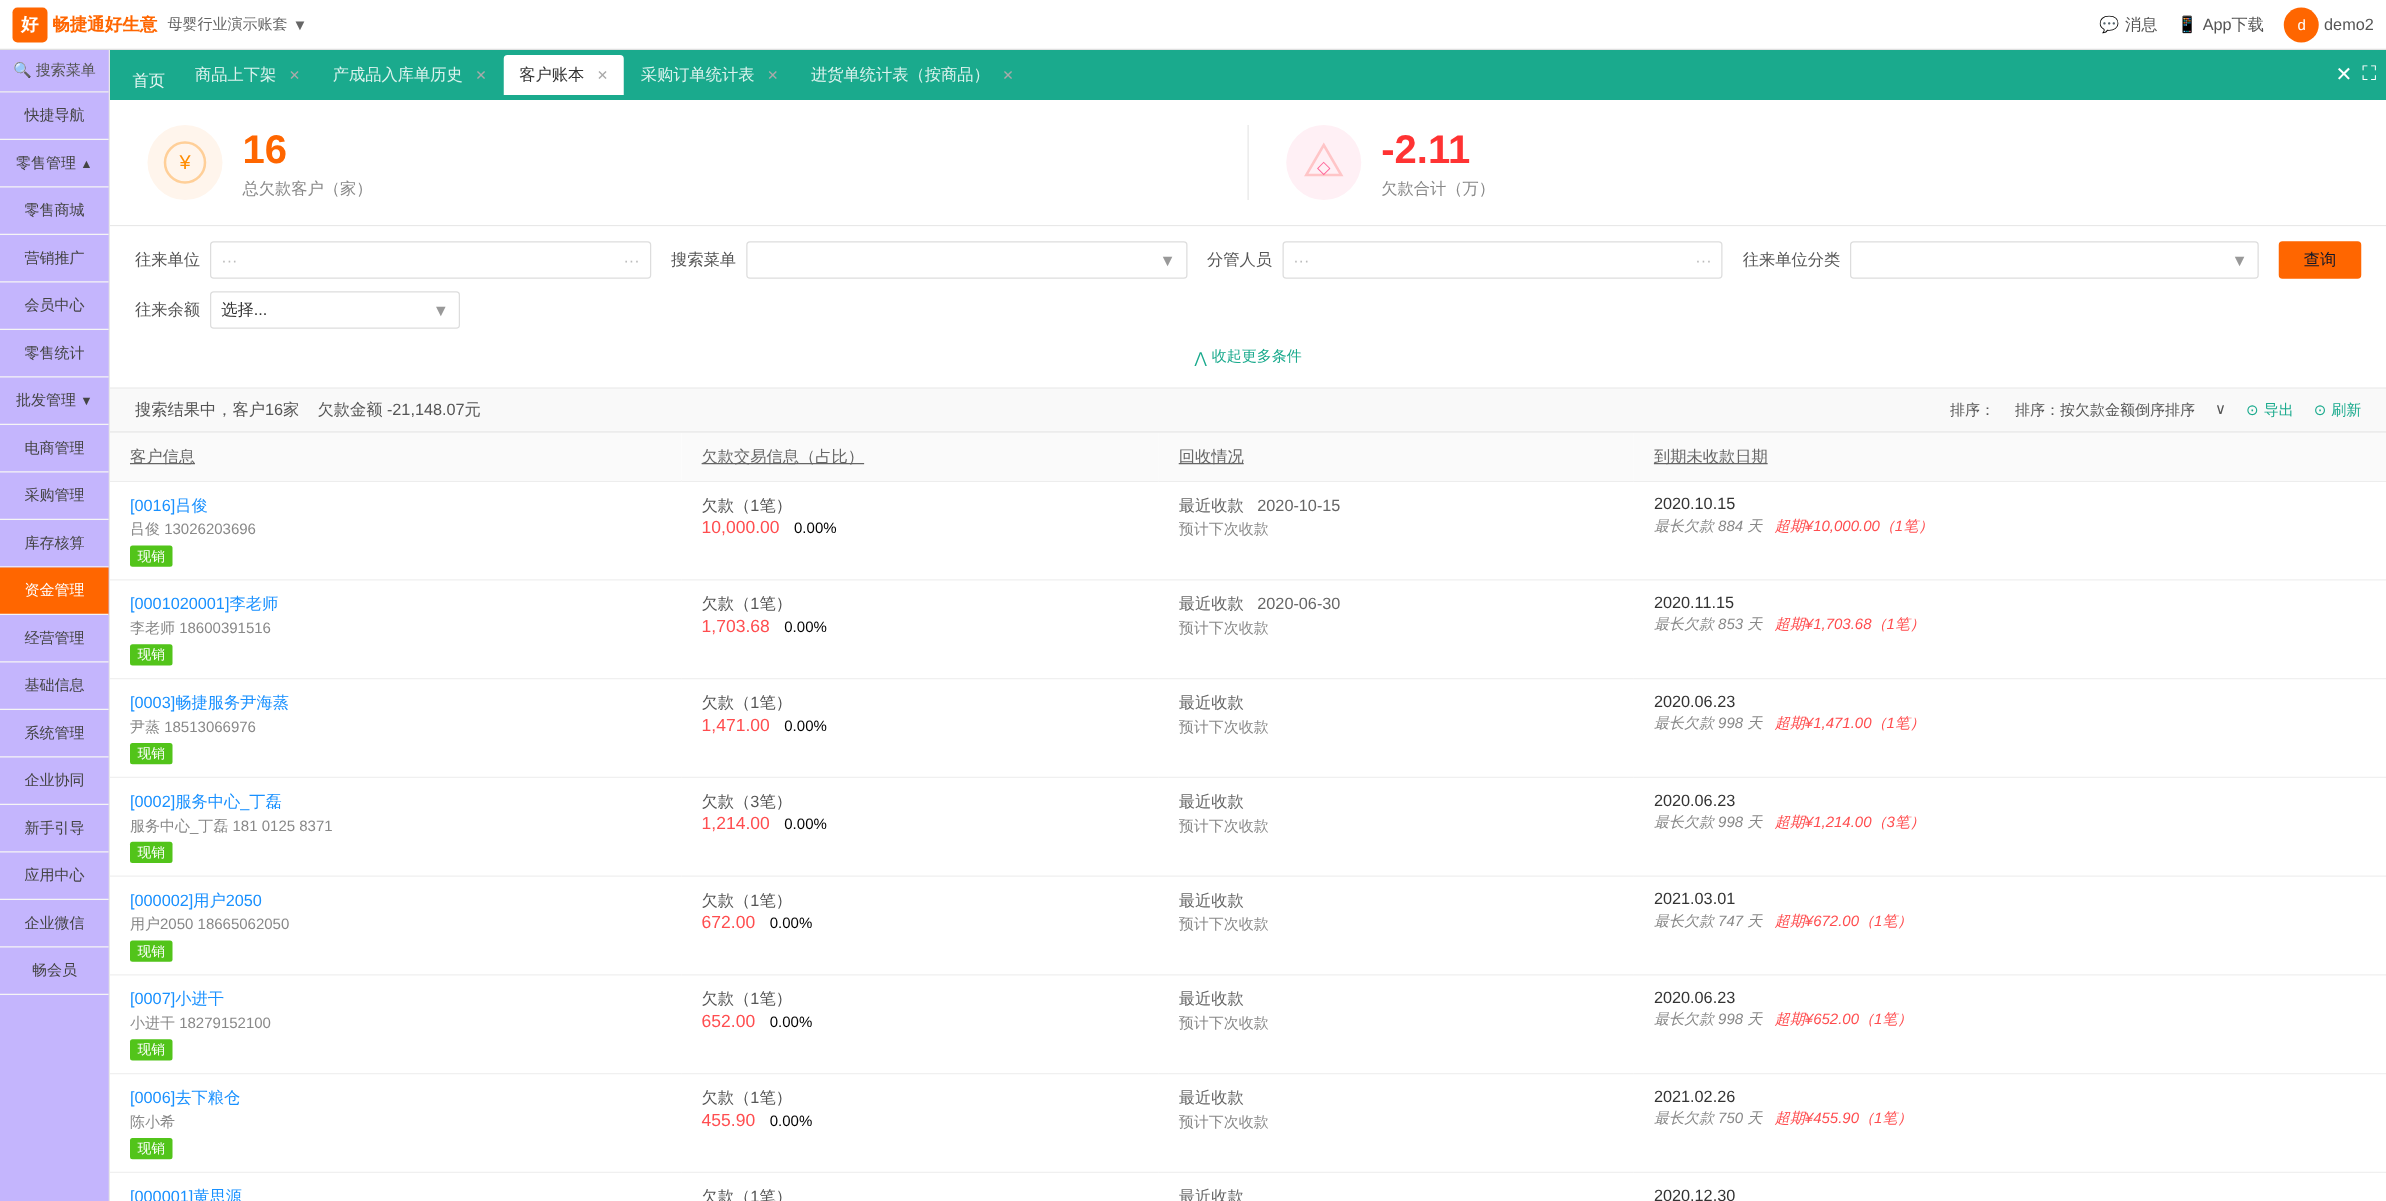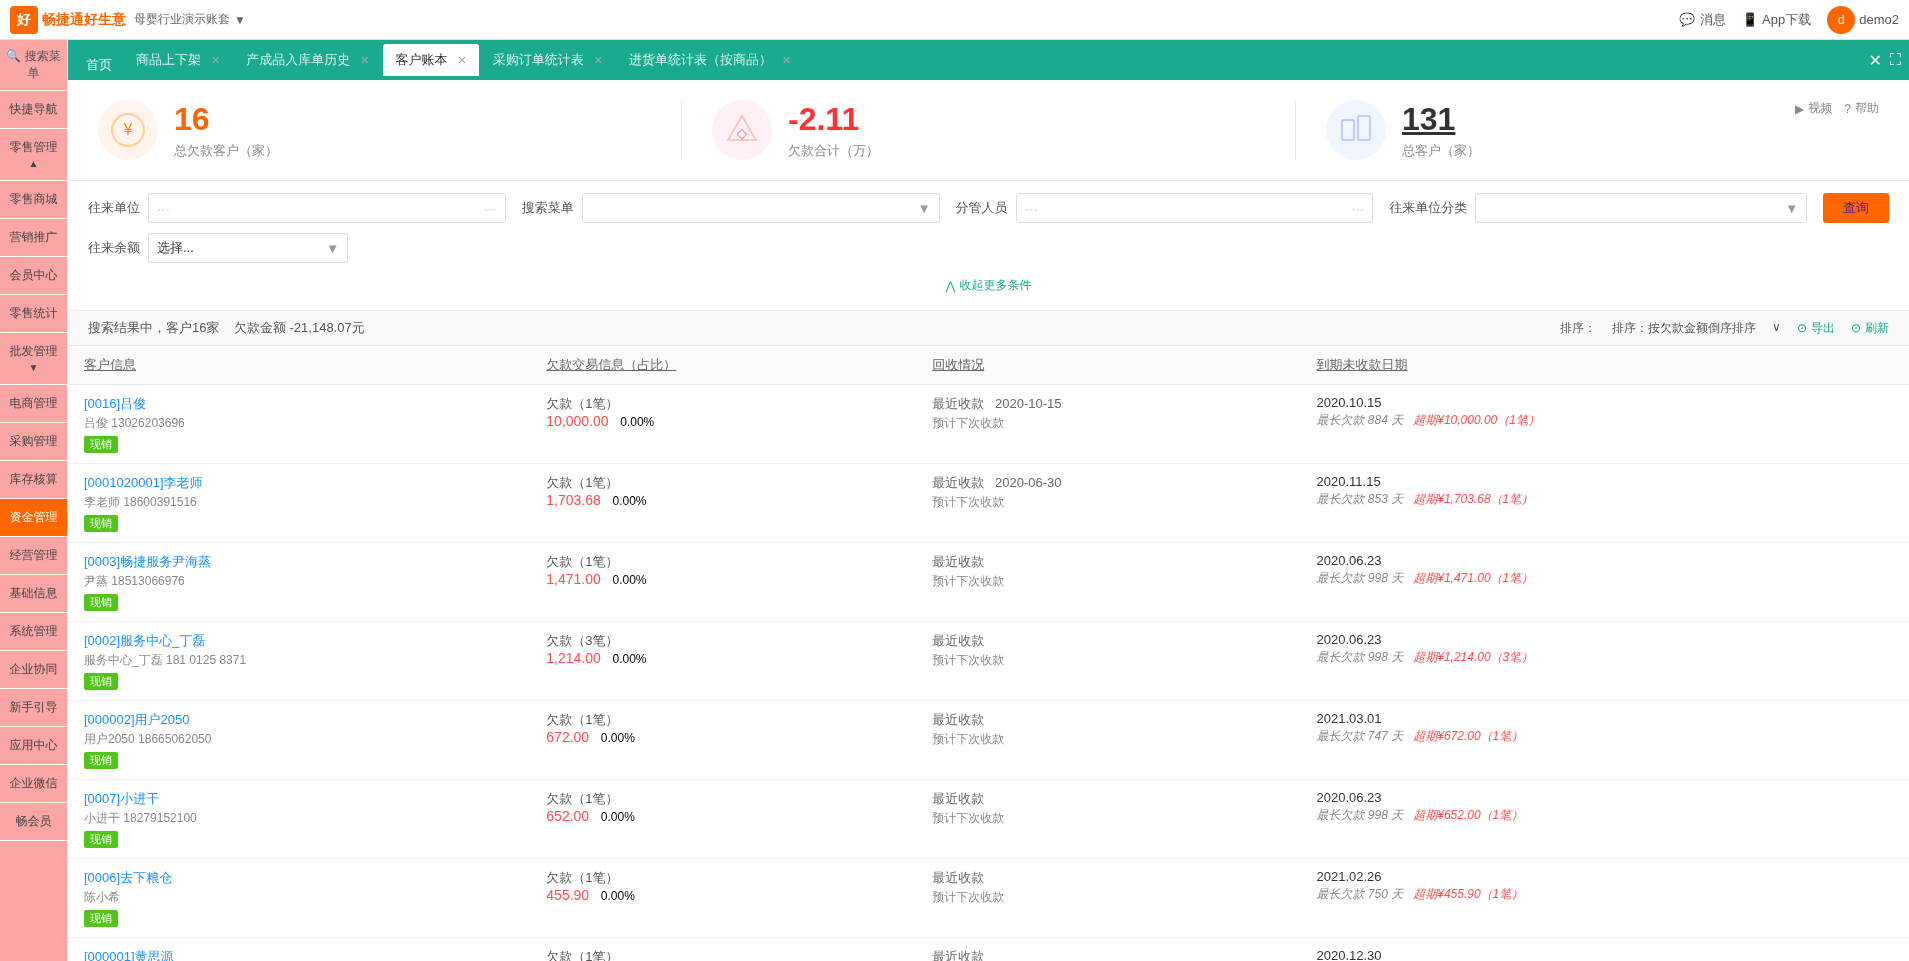--- a/index.html
+++ b/index.html
@@ -12,21 +12,21 @@
     .logo-area { display: flex; align-items: center; gap: 4px; }
     .logo-text { color: #ff6600; font-size: 14px; font-weight: bold; }
     .store-select { font-size: 12px; color: #666; cursor: pointer; display: flex; align-items: center; gap: 4px; }
     .top-bar-right { display: flex; align-items: center; gap: 16px; font-size: 13px; color: #555; }
     .top-bar-right .btn-link { display: flex; align-items: center; gap: 4px; cursor: pointer; }
 
     
     .main-layout { display: flex; flex: 1; overflow: hidden; }
 
     
-    .sidebar { width: 68px; background: #fca5a5; border-right: 1px solid #e8e8e8; display: flex; flex-direction: column; overflow-y: auto; }
+    .sidebar { width: 88px; background: #c4b5fd; border-right: 1px solid #e8e8e8; display: flex; flex-direction: column; overflow-y: auto; }
     .sidebar-search { padding: 8px 6px; border-bottom: 1px solid #f0f0f0; text-align: center; font-size: 12px; color: #555; cursor: pointer; }
     .sidebar-item { padding: 10px 6px; text-align: center; font-size: 12px; color: #444; cursor: pointer; border-bottom: 1px solid #f5f5f5; }
     .sidebar-item.active { background: #ff6600; color: #fff; }
     .sidebar-item .arrow { font-size: 10px; }
 
     
     .tab-bar { height: 40px; background: #1aaa8d; display: flex; align-items: center; padding: 0 8px; gap: 2px; overflow-x: auto; flex-shrink: 0; }
     .tab-item { height: 32px; padding: 0 12px; display: flex; align-items: center; gap: 6px; font-size: 13px; color: rgba(255,255,255,0.85); cursor: pointer; border-radius: 3px 3px 0 0; white-space: nowrap; }
     .tab-item.active { background: #fff; color: #333; border-radius: 3px 3px 0 0; }
     .tab-item .close { font-size: 11px; color: #aaa; margin-left: 4px; cursor: pointer; }
@@ -55,21 +55,21 @@
 
     
     .filter-area { background: #fff; padding: 12px 20px; border-bottom: 1px solid #e8e8e8; flex-shrink: 0; }
     .filter-row { display: flex; align-items: center; gap: 16px; margin-bottom: 10px; }
     .filter-item { display: flex; align-items: center; gap: 8px; flex: 1; }
     .filter-label { font-size: 13px; color: #555; white-space: nowrap; }
     .filter-input { flex: 1; border: 1px solid #ddd; border-radius: 3px; padding: 5px 8px; font-size: 13px; color: #333; display: flex; align-items: center; justify-content: space-between; cursor: pointer; min-height: 30px; }
     .filter-input.with-dots::after { content: '···'; color: #bbb; }
     .filter-select { flex: 1; border: 1px solid #ddd; border-radius: 3px; padding: 5px 8px; font-size: 13px; color: #333; display: flex; align-items: center; justify-content: space-between; cursor: pointer; min-height: 30px; }
     .filter-select .arrow { color: #999; }
-    .query-btn { background: #ff6600; color: #4c1d95; border: none; border-radius: 3px; padding: 6px 20px; font-size: 13px; cursor: pointer; white-space: nowrap; }
+    .query-btn { background: #ff6600; color: #0f172a; border: none; border-radius: 3px; padding: 6px 20px; font-size: 13px; cursor: pointer; white-space: nowrap; }
     .collapse-btn { display: flex; align-items: center; justify-content: center; gap: 4px; color: #1aaa8d; font-size: 12px; cursor: pointer; padding: 4px 0; }
 
     
     .result-bar { display: flex; align-items: center; justify-content: space-between; padding: 8px 20px; background: #f9f9f9; border-bottom: 1px solid #e8e8e8; flex-shrink: 0; }
     .result-info { font-size: 13px; color: #555; }
     .result-actions { display: flex; align-items: center; gap: 16px; font-size: 12px; color: #555; }
     .sort-select { display: flex; gap: 16px; cursor: pointer; margin-left: 17px; }
     .action-btn { display: flex; align-items: center; gap: 4px; cursor: pointer; color: #1aaa8d; }
 
     
@@ -254,42 +254,20 @@
           <div class="summary-card">
             <div class="card-icon pink">
               <svg width="36" height="36" viewBox="0 0 36 36">
                   <polygon points="18,4 32,28 4,28" fill="none" stroke="#ff9999" stroke-width="2" opacity="0.5"></polygon>
                   <text x="18" y="26" text-anchor="middle" font-size="14" fill="#ff6699">◇</text>
                 </svg>
             </div>
             <div class="card-content">
               <span class="card-value red-text">-2.11</span>
               <span class="card-label">欠款合计（万）</span>
-            </div>
-          </div>
-          <div class="summary-card">
-            <div class="card-icon blue">
-              <svg width="36" height="36" viewBox="0 0 36 36">
-                  <rect x="4" y="8" width="12" height="20" rx="1" fill="none" stroke="#aabbff" stroke-width="2" opacity="0.7"></rect>
-                  <rect x="20" y="4" width="12" height="24" rx="1" fill="none" stroke="#aabbff" stroke-width="2" opacity="0.7"></rect>
-                </svg>
-            </div>
-            <div class="card-content">
-              <span class="card-value dark-text">131</span>
-              <span class="card-label">总客户（家）</span>
-            </div>
-            <div class="card-actions">
-              <span>
-                <span>▶</span>
-                <span>视频</span>
-              </span>
-              <span>
-                <span>?</span>
-                <span>帮助</span>
-              </span>
             </div>
           </div>
         </div>
 
         <div class="filter-area">
           <div class="filter-row">
             <div class="filter-item">
               <span class="filter-label">往来单位</span>
               <div class="filter-input with-dots" style="position:relative;">
                 <span style="color:#bbb;">···</span>

